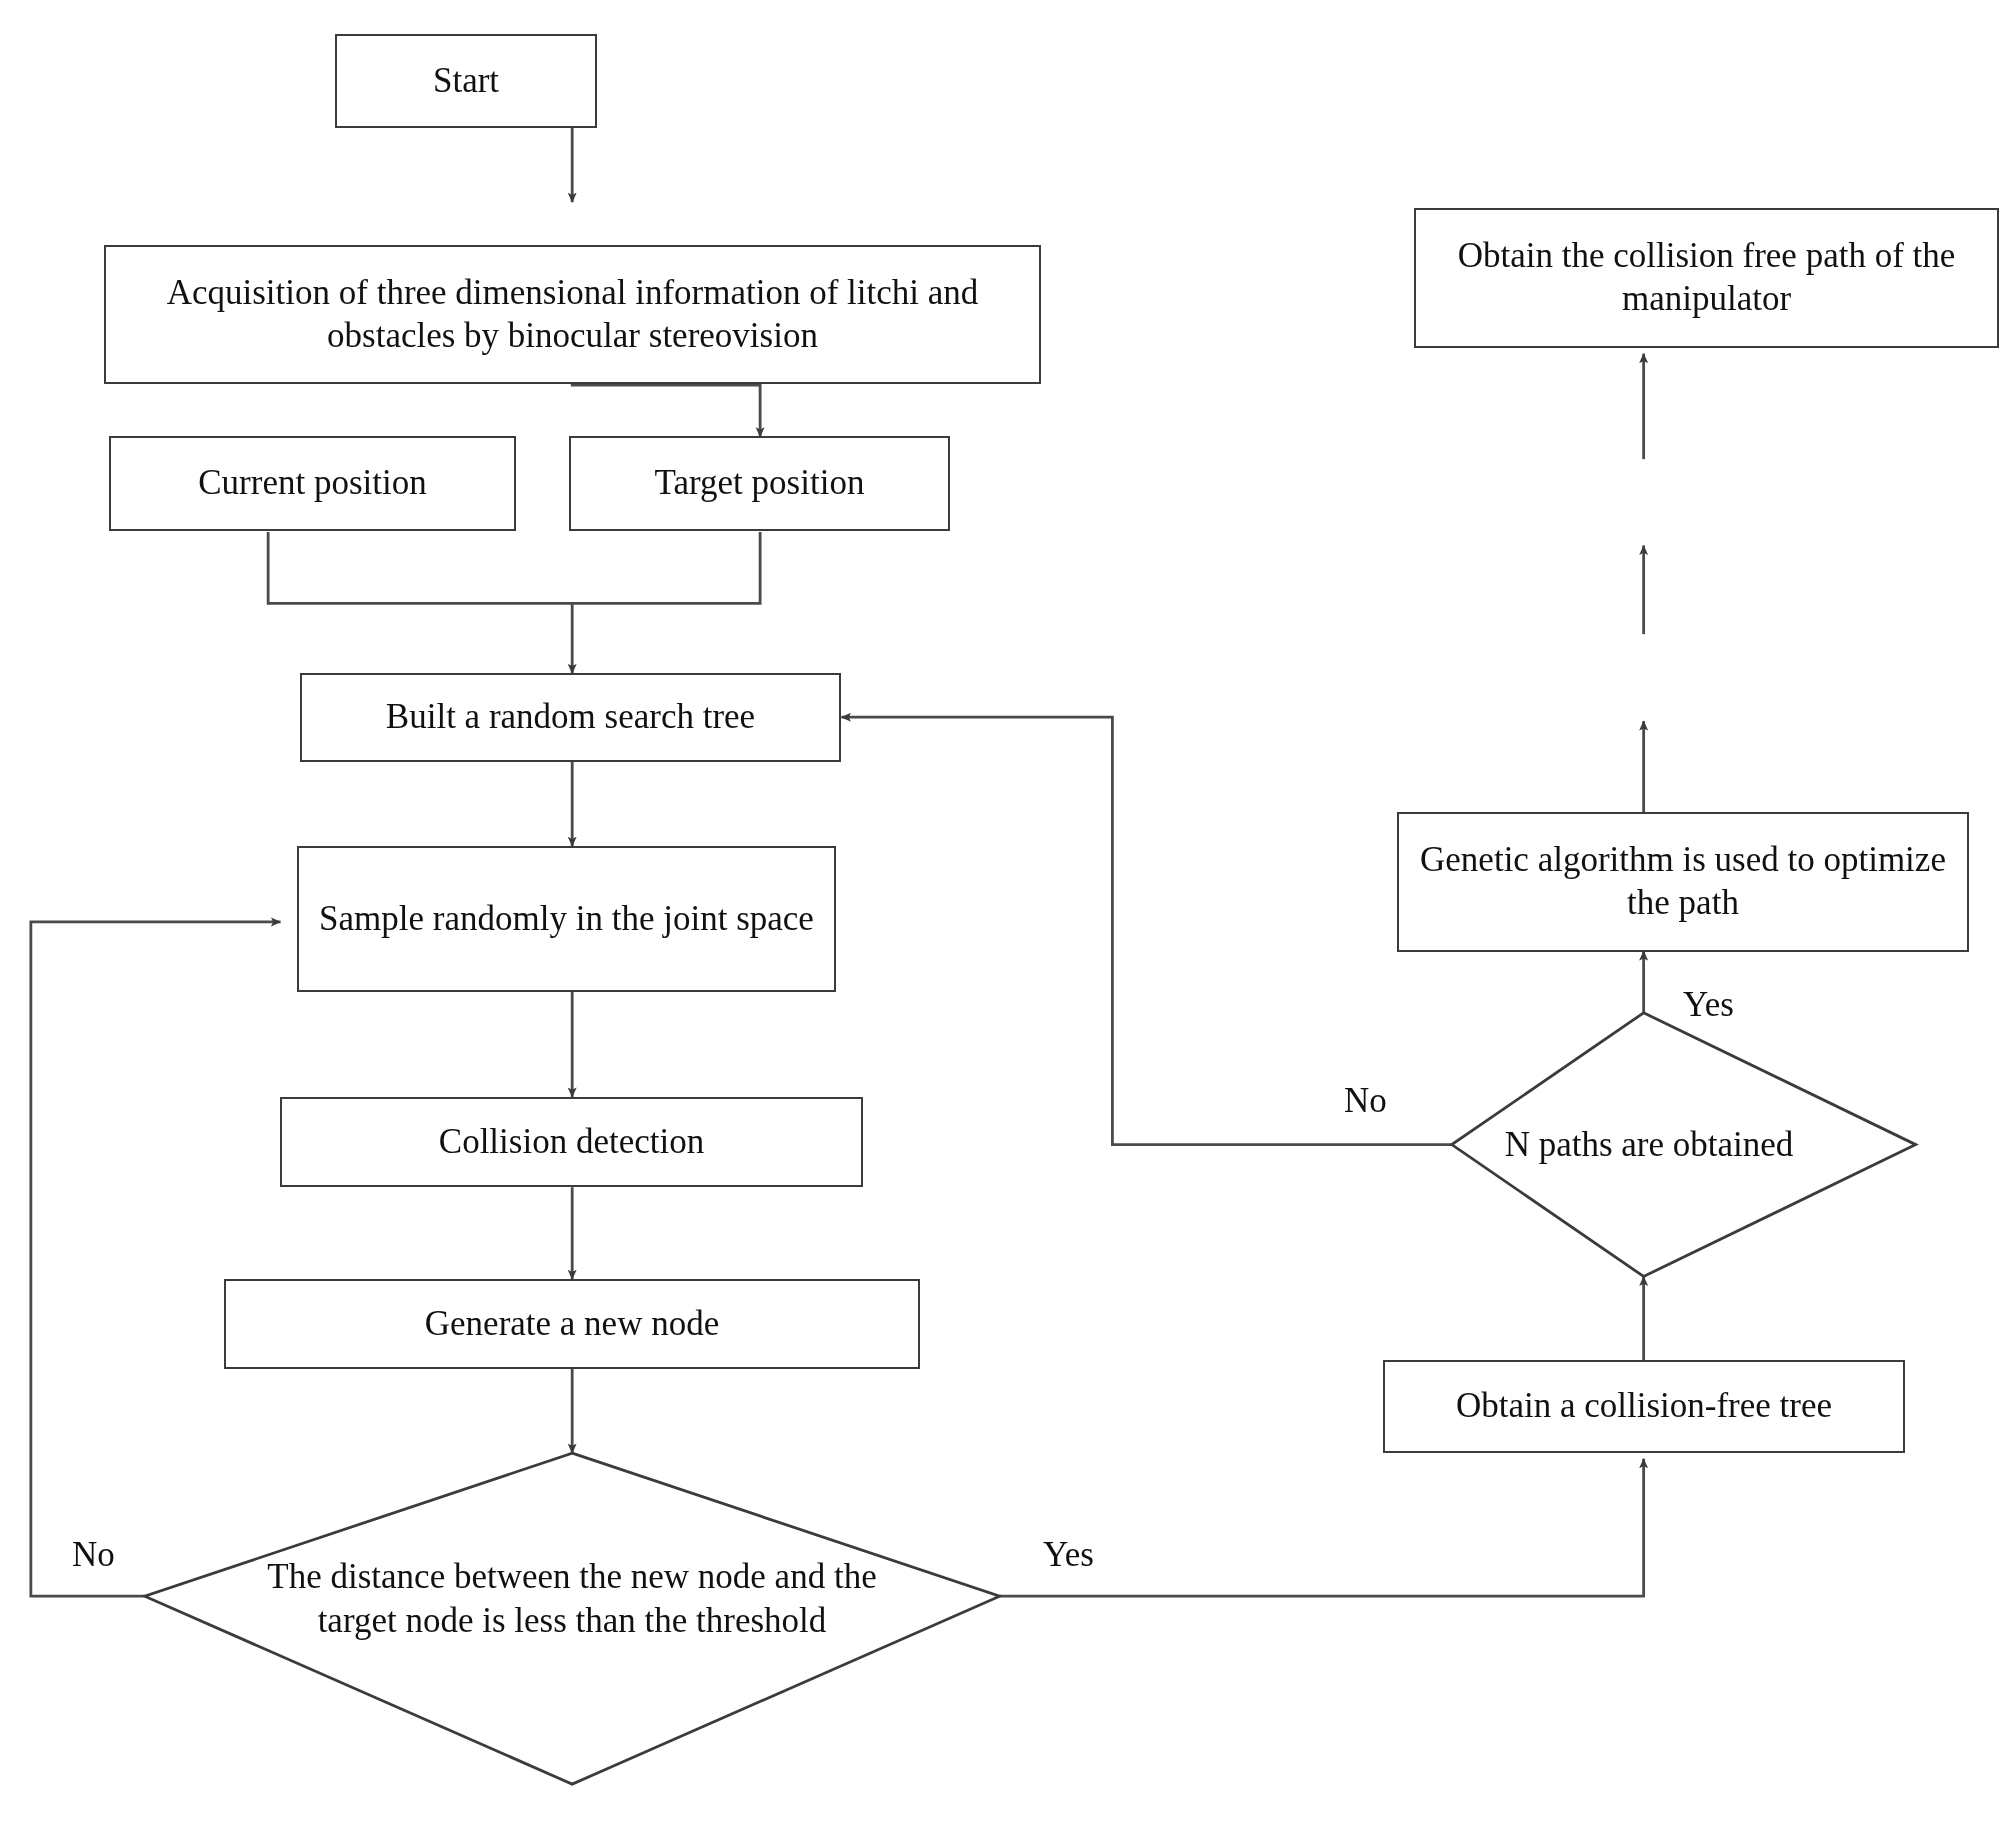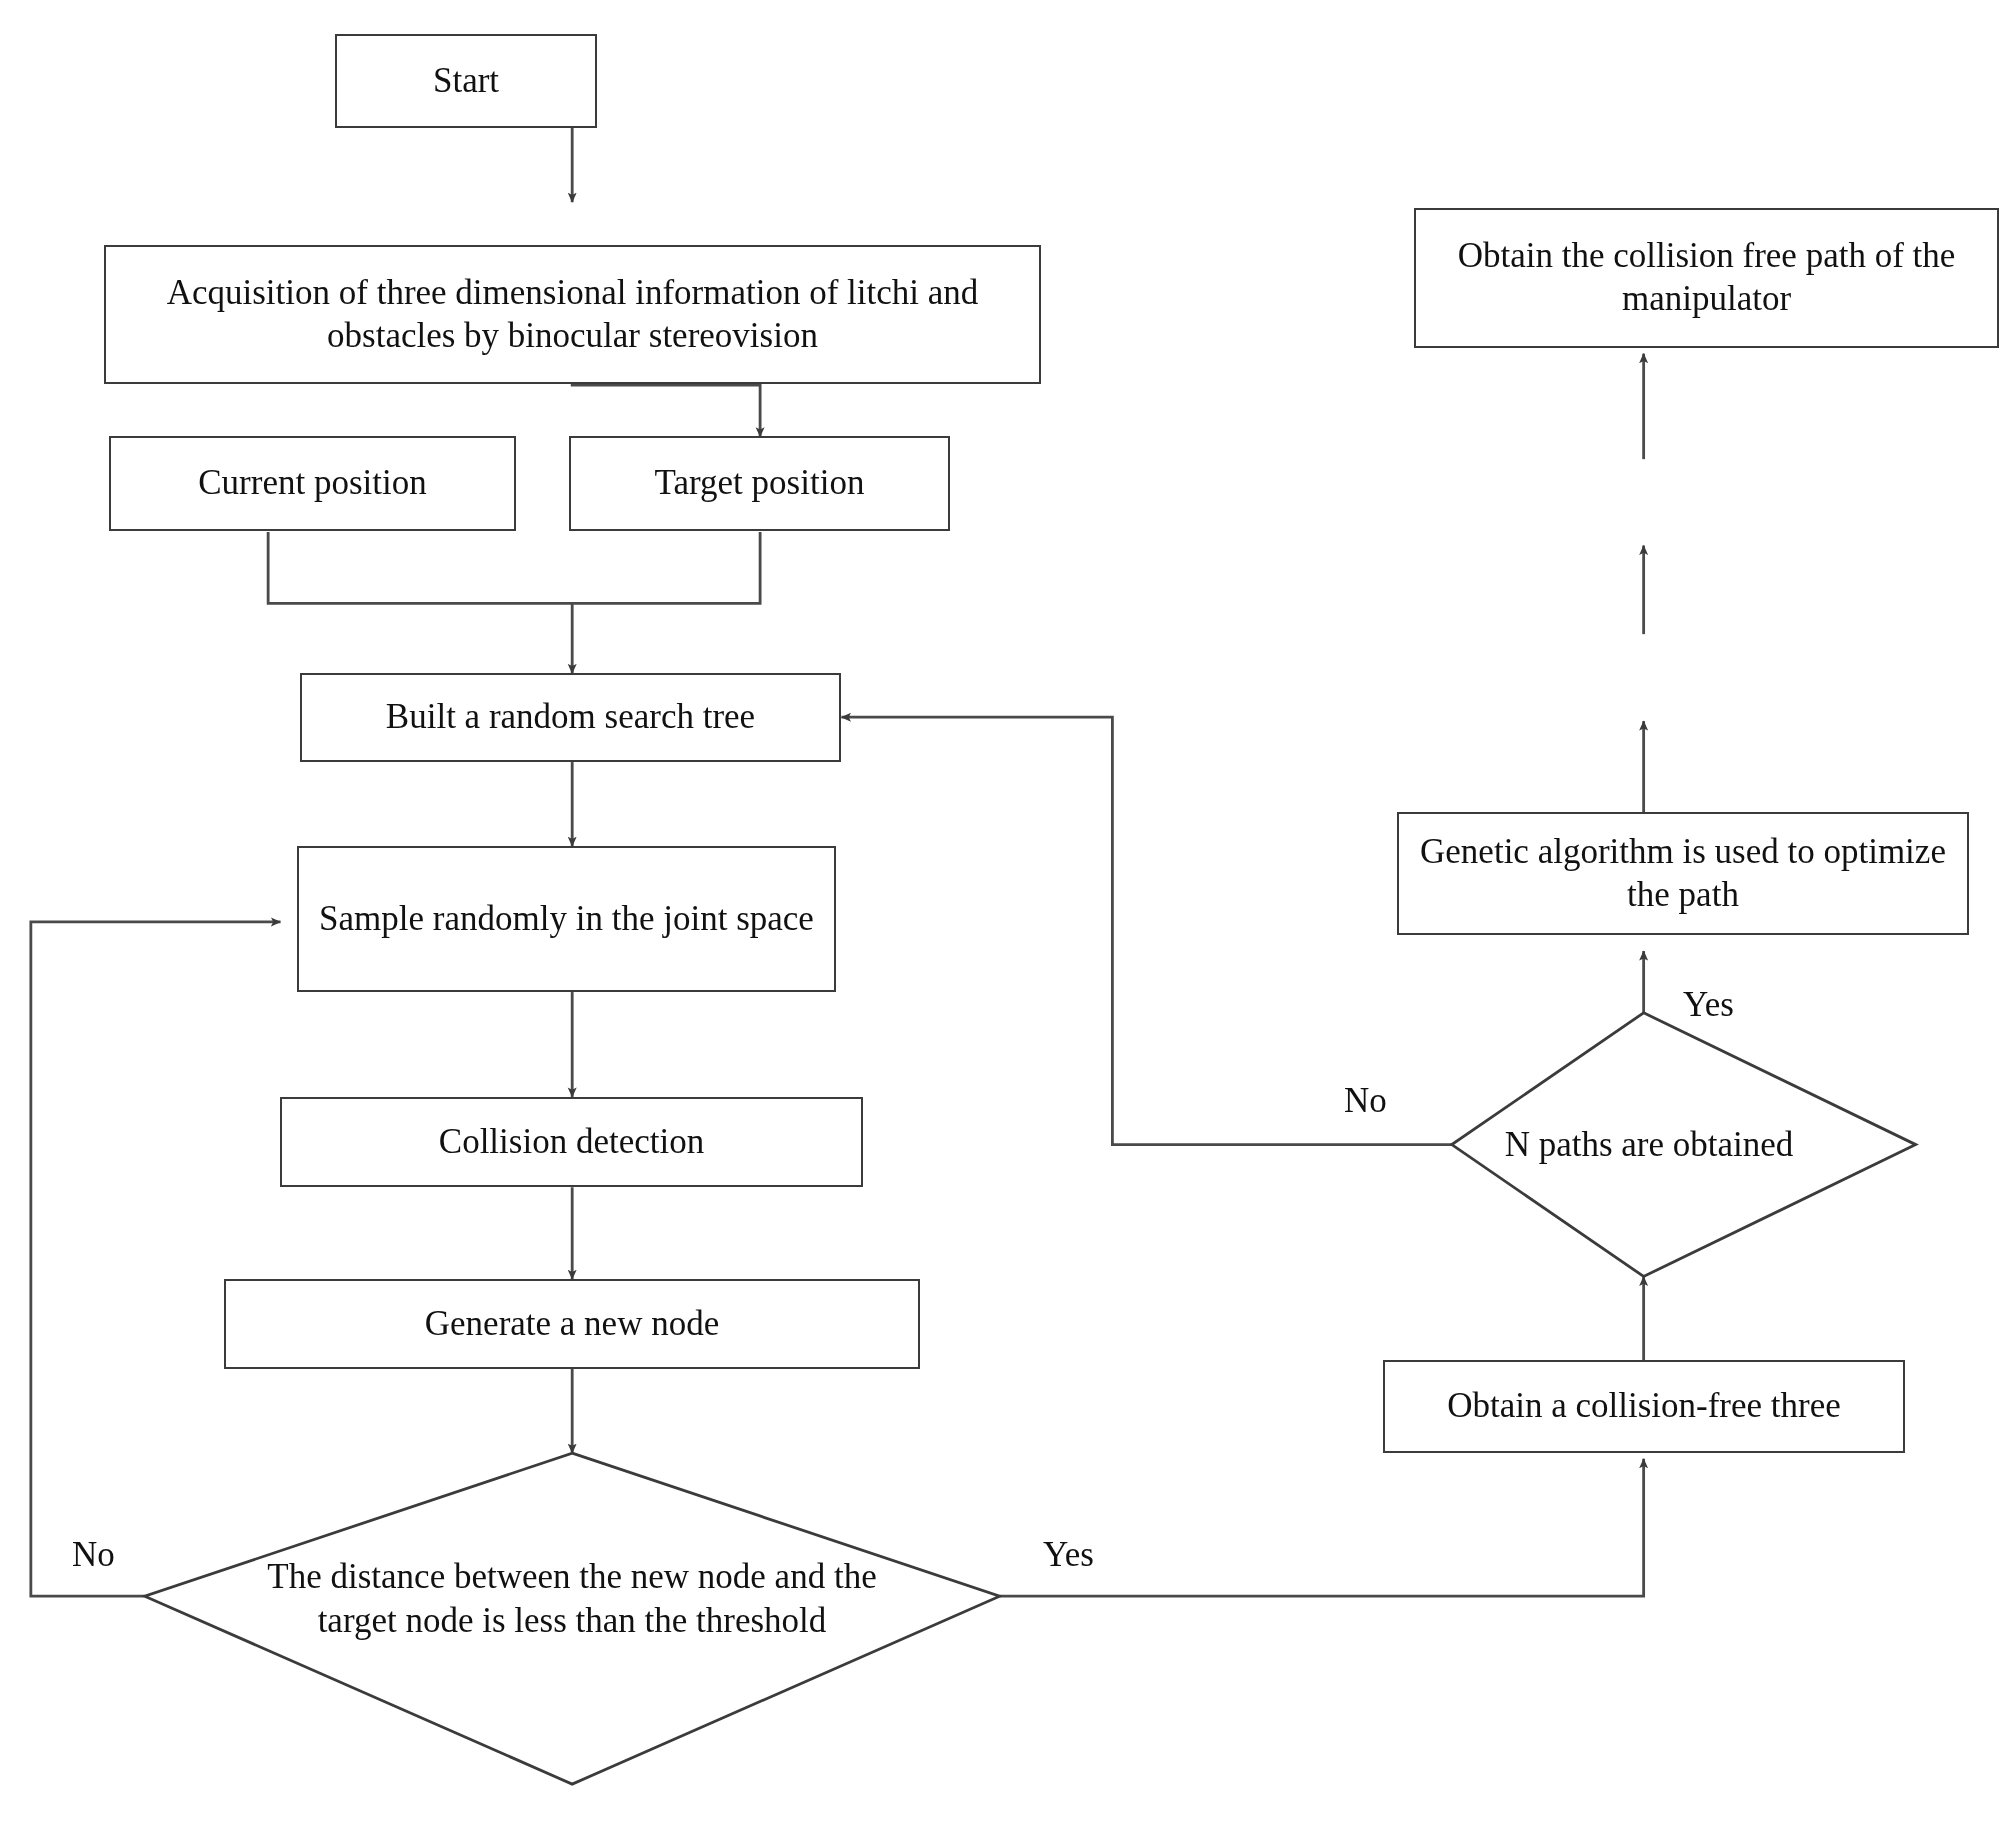--- a/index.html
+++ b/index.html
@@ -95,28 +95,28 @@
 
   <div class="node box" style="left:224px;top:1279px;width:696px;height:90px;">
     <span class="lbl">Generate a new node</span>
   </div>
 
   <div class="diamond-label" style="left:258px;top:1509px;width:628px;height:180px;">
     <span class="lbl">The distance between the new node and the target node is less than the threshold</span>
   </div>
 
   <div class="node box" style="left:1383px;top:1360px;width:522px;height:93px;">
-    <span class="lbl">Obtain a collision-free three</span>
+    <span class="lbl">Obtain a collision-free tree</span>
   </div>
 
   <div class="diamond-label" style="left:1503px;top:1083px;width:292px;height:123px;">
     <span class="lbl">N paths are obtained</span>
   </div>
 
-  <div class="node box" style="left:1397px;top:812px;width:572px;height:123px;">
+  <div class="node box" style="left:1397px;top:812px;width:572px;height:140px;">
     <span class="lbl">Genetic algorithm is used to optimize the path</span>
   </div>
 
 
 
   <div class="node box" style="left:1414px;top:208px;width:585px;height:140px;">
     <span class="lbl">Obtain the collision free path of the manipulator</span>
   </div>
 
   <div class="edge-label" style="left:72px;top:1537px;">No</div>

